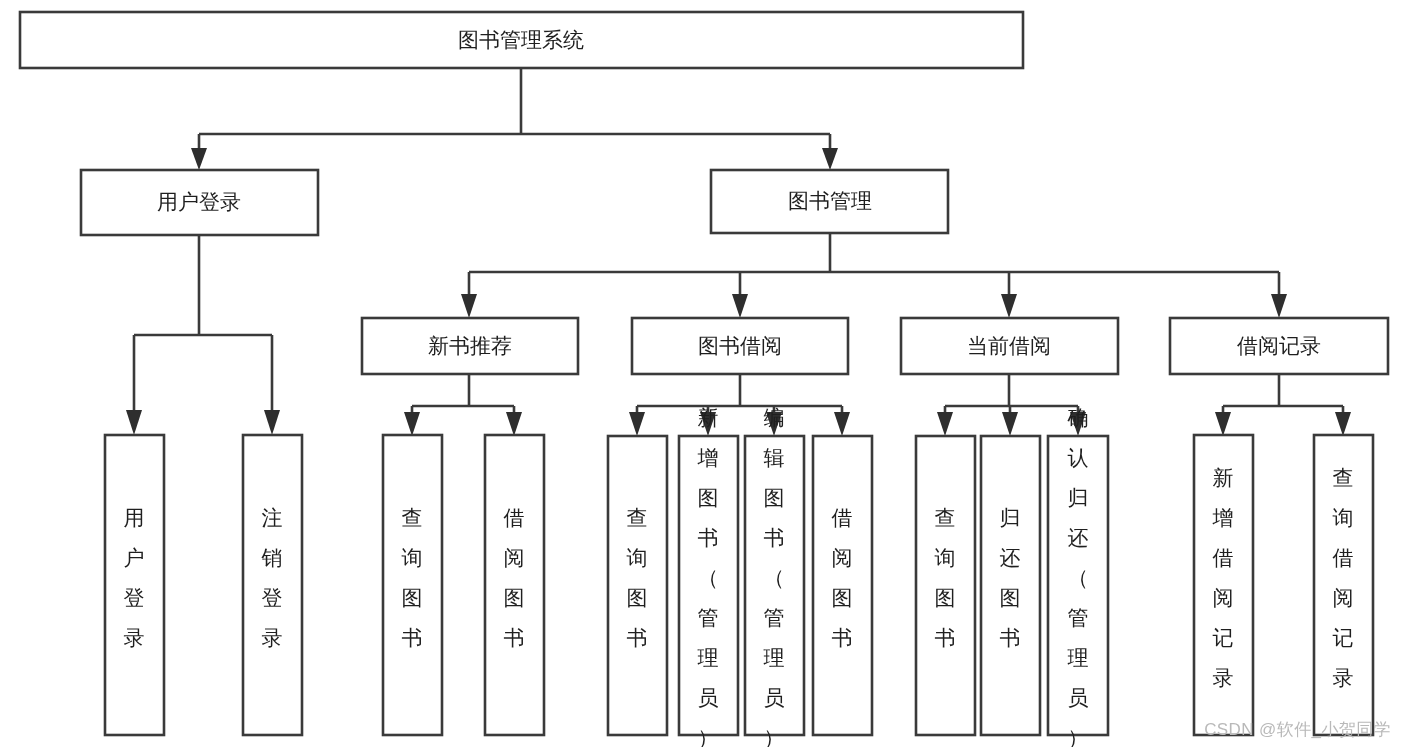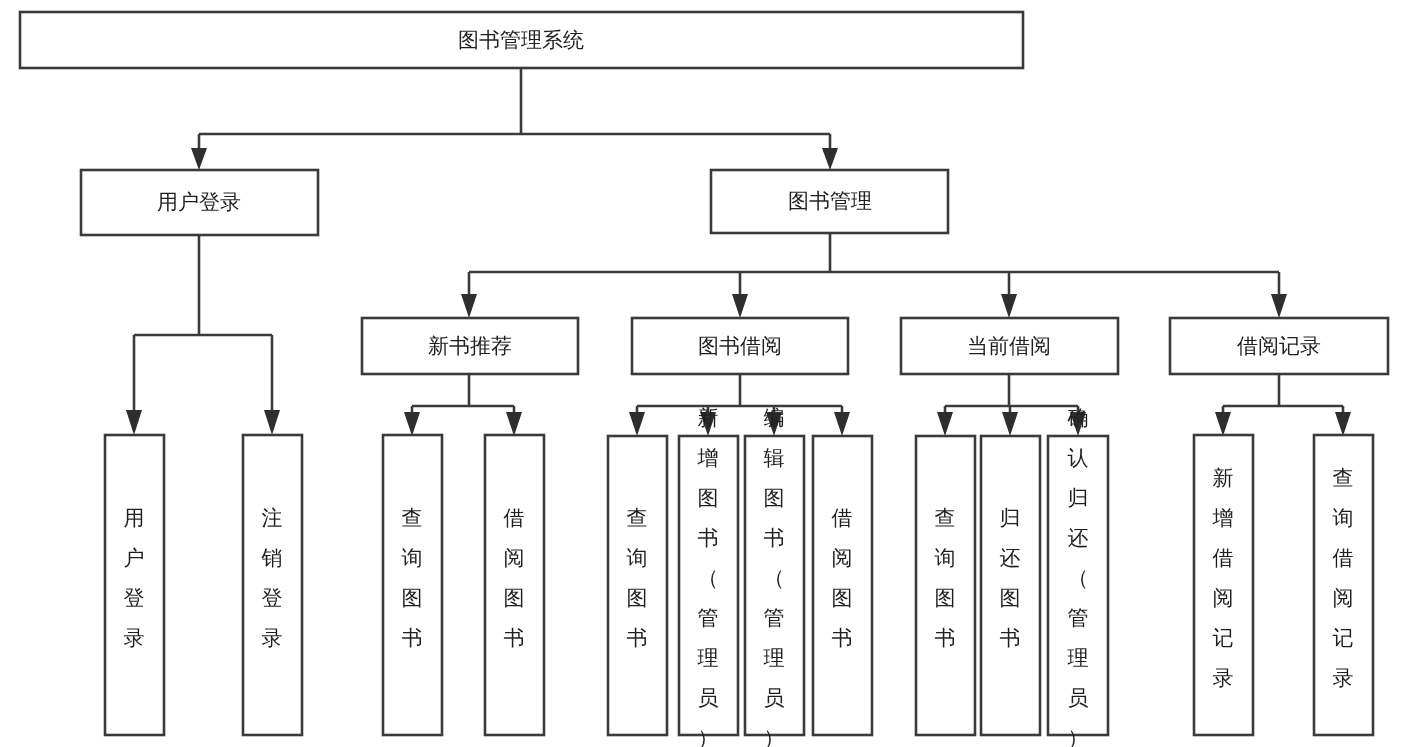--- a/index.html
+++ b/index.html
@@ -234,13 +234,14 @@
       <rect class="node-box" x="1194" y="435" width="59" height="300"></rect>
       <text class="node-label-v vtext" x="1223"><tspan x="1223" y="485">新</tspan><tspan x="1223" y="525">增</tspan><tspan x="1223" y="565">借</tspan><tspan x="1223" y="605">阅</tspan><tspan x="1223" y="645">记</tspan><tspan x="1223" y="685">录</tspan></text>
     </g>
     <g>
       <rect class="node-box" x="1314" y="435" width="59" height="300"></rect>
       <text class="node-label-v vtext" x="1343"><tspan x="1343" y="485">查</tspan><tspan x="1343" y="525">询</tspan><tspan x="1343" y="565">借</tspan><tspan x="1343" y="605">阅</tspan><tspan x="1343" y="645">记</tspan><tspan x="1343" y="685">录</tspan></text>
     </g>
 
   </svg>
 
+  <div class="watermark">CSDN @软件_小贺同学</div>
 </div>
 
 </body></html>

